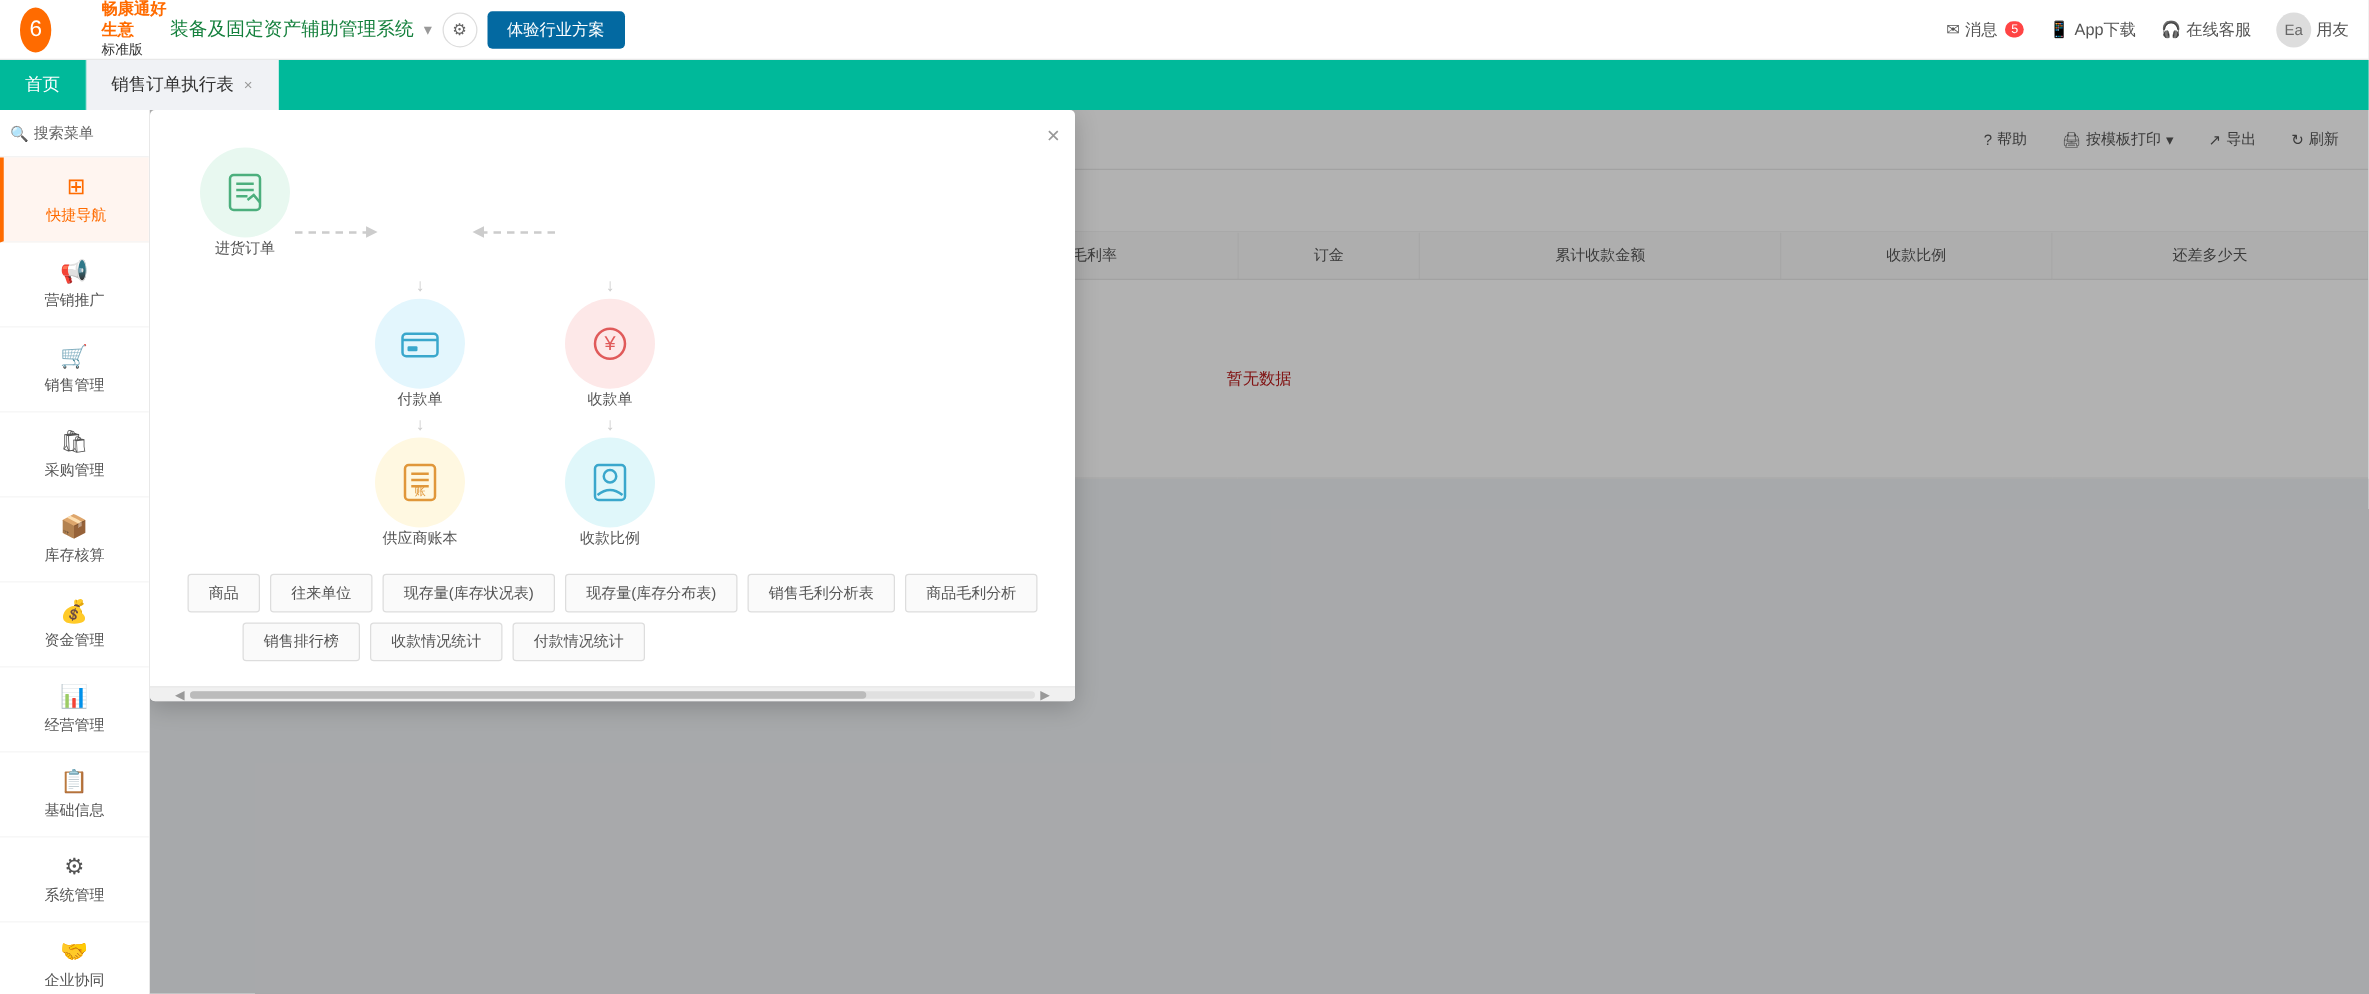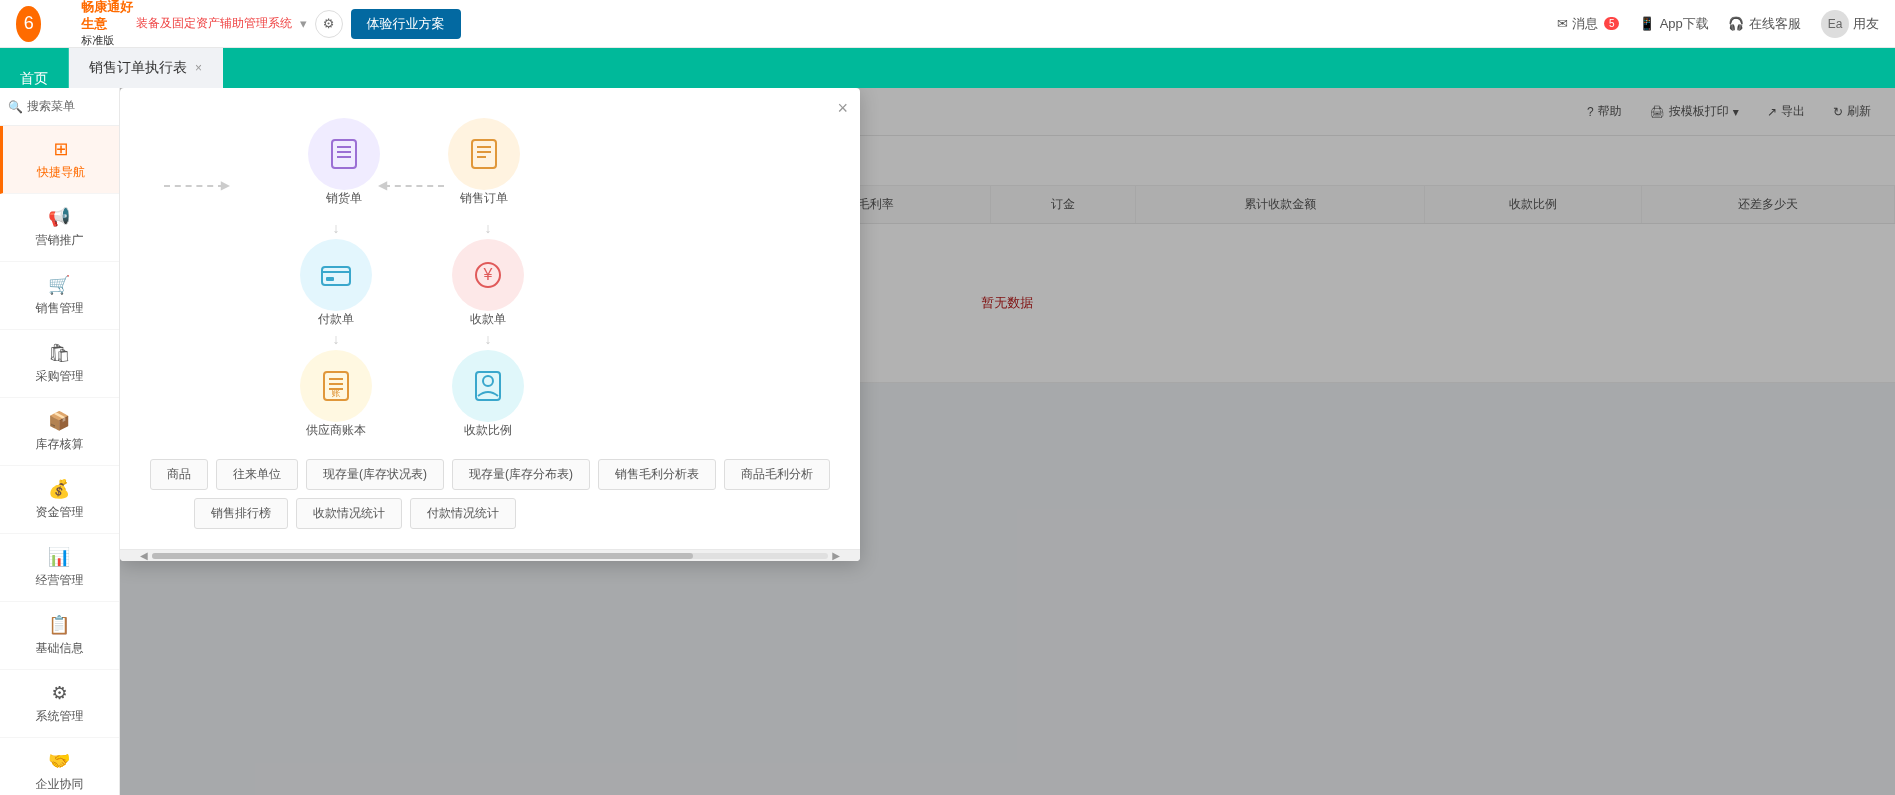--- a/index.html
+++ b/index.html
@@ -37,22 +37,22 @@
     .logo-text { font-size: 11px; color: #333; line-height: 1.3; margin-left: 34px; }
     .logo-text .main { font-size: 13px; font-weight: bold; color: #ff6b00; }
 
     .topbar-system {
       display: flex;
       align-items: center;
       gap: 8px;
       flex: 1;
     }
     .system-name {
-      font-size: 12px;
-      color: #ef4444;
+      font-size: 15px;
+      color: #15803d;
     }
     .system-dropdown {
       color: #999;
       cursor: pointer;
     }
     .system-gear {
       width: 28px;
       height: 28px;
       border-radius: 50%;
       border: 1px solid #ddd;
@@ -129,21 +129,20 @@
       color: #333;
     }
     .nav-tab .close-btn {
       margin-left: 8px;
       color: #999;
       font-size: 12px;
     }
     .nav-tab-home {
       background: #00b99a;
       color: white;
-      align-items: flex-end;
     }
 
     
     .main-layout {
       display: flex;
       height: calc(100vh - 88px);
     }
 
     
     .sidebar {
@@ -579,59 +578,49 @@
     </div>
 
     <div class="overlay">
       <div class="quick-panel">
         <span class="quick-panel-close">×</span>
 
         <div class="flow-section">
 
           <div style="display:flex; align-items:flex-end; margin-bottom:10px;">
 
+            <div class="flow-col">
+              <div class="flow-circle circle-green" style="color:#4caf7d;">
+                <svg width="36" height="36" viewBox="0 0 36 36">
+                    <rect x="6" y="4" width="24" height="28" rx="3" fill="none" stroke="#4caf7d" stroke-width="2"></rect>
+                    <line x1="11" y1="11" x2="25" y2="11" stroke="#4caf7d" stroke-width="2"></line>
+                    <line x1="11" y1="16" x2="25" y2="16" stroke="#4caf7d" stroke-width="2"></line>
+                    <line x1="11" y1="21" x2="20" y2="21" stroke="#4caf7d" stroke-width="2"></line>
+                    <polyline points="20,24 25,20 30,26" fill="none" stroke="#4caf7d" stroke-width="2"></polyline>
+                  </svg>
+              </div>
+              <span class="flow-label">进货订单</span>
+            </div>
 
             <div style="margin:0 4px; margin-bottom:20px; display:flex; align-items:center;">
               <div style="width:60px; border-top:2px dashed #ccc; position:relative;">
                 <span style="position:absolute; right:-6px; top:-9px; color:#ccc; font-size:12px;">▶</span>
               </div>
             </div>
 
 
             <div style="width:80px;"></div>
 
-            <div class="flow-col">
-              <div class="flow-circle circle-purple" style="color:#9b6fd4;">
-                <svg width="36" height="36" viewBox="0 0 36 36">
-                    <rect x="6" y="4" width="24" height="28" rx="3" fill="none" stroke="#9b6fd4" stroke-width="2"></rect>
-                    <line x1="11" y1="11" x2="25" y2="11" stroke="#9b6fd4" stroke-width="2"></line>
-                    <line x1="11" y1="16" x2="25" y2="16" stroke="#9b6fd4" stroke-width="2"></line>
-                    <line x1="11" y1="21" x2="25" y2="21" stroke="#9b6fd4" stroke-width="2"></line>
-                  </svg>
-              </div>
-              <span class="flow-label">销货单</span>
-            </div>
 
             <div style="margin:0 4px; margin-bottom:20px; display:flex; align-items:center;">
               <div style="width:60px; border-top:2px dashed #ccc; position:relative;">
                 <span style="position:absolute; left:-6px; top:-9px; color:#ccc; font-size:12px;">◀</span>
               </div>
             </div>
 
-            <div class="flow-col">
-              <div class="flow-circle circle-orange" style="color:#e0973a;">
-                <svg width="36" height="36" viewBox="0 0 36 36">
-                    <rect x="6" y="4" width="24" height="28" rx="3" fill="none" stroke="#e0973a" stroke-width="2"></rect>
-                    <line x1="11" y1="11" x2="25" y2="11" stroke="#e0973a" stroke-width="2"></line>
-                    <line x1="11" y1="16" x2="25" y2="16" stroke="#e0973a" stroke-width="2"></line>
-                    <line x1="11" y1="21" x2="20" y2="21" stroke="#e0973a" stroke-width="2"></line>
-                  </svg>
-              </div>
-              <span class="flow-label">销售订单</span>
-            </div>
           </div>
 
           <div style="display:flex; align-items:flex-start;">
 
             <div style="width:72px;"></div>
 
             <div style="width:68px;"></div>
 
             <div class="flow-col" style="width:72px;">
               <div class="flow-down-arrow">↓</div>

